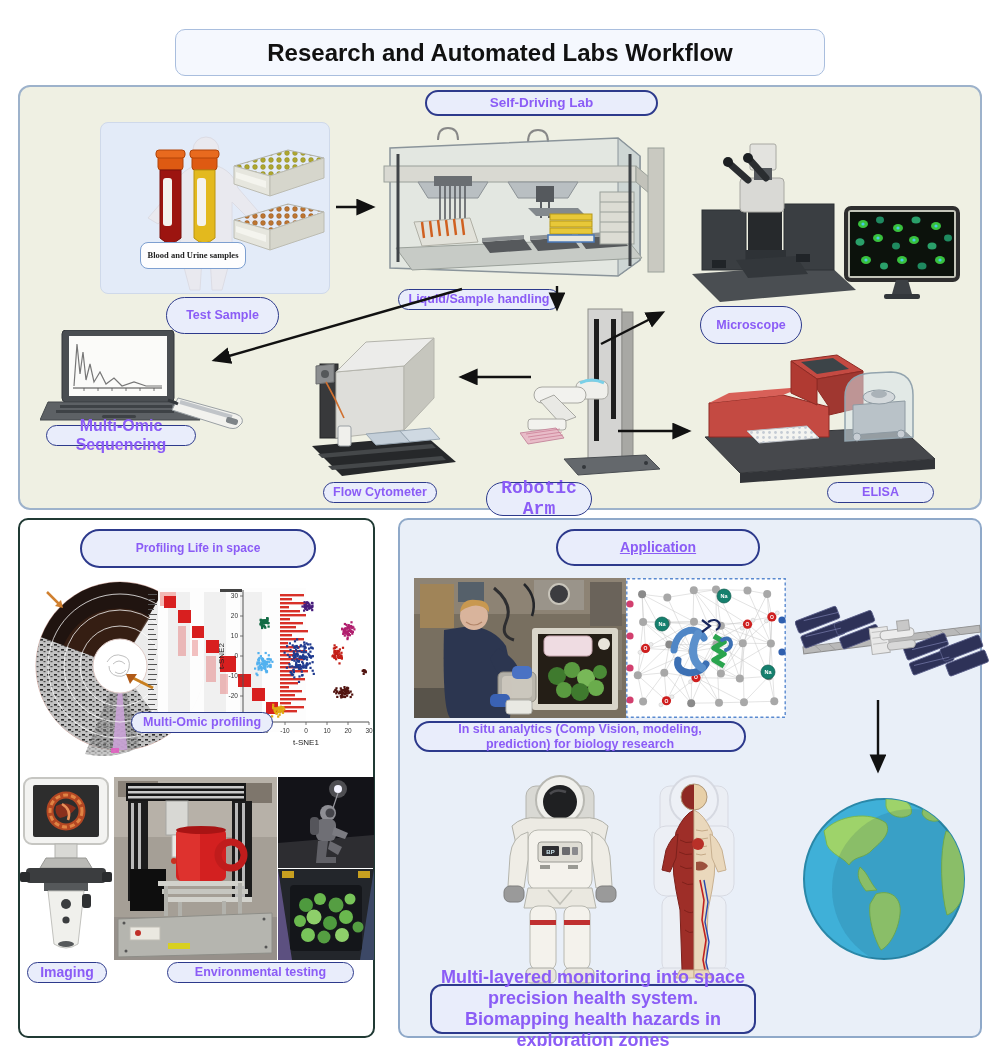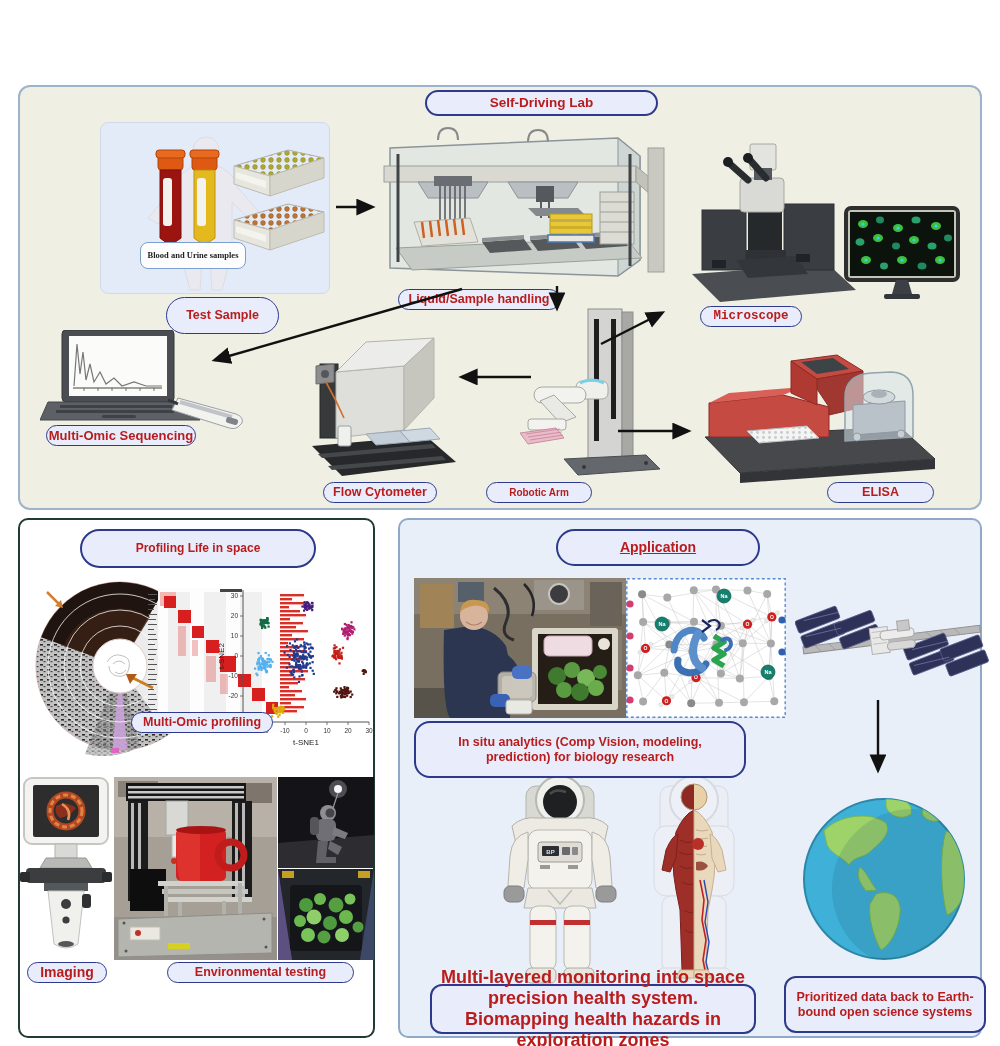--- a/index.html
+++ b/index.html
@@ -1,33 +1,34 @@
 <!DOCTYPE html>
 <html><head>
 <meta charset="utf-8">
 <style>
   html,body{margin:0;padding:0;background:#ffffff;}
   #canvas{position:relative;width:1000px;height:1046px;background:#ffffff;
     font-family:"Liberation Sans","DejaVu Sans",sans-serif;overflow:hidden;}
   .panel{position:absolute;box-sizing:border-box;}
   .pill{position:absolute;box-sizing:border-box;display:flex;align-items:center;justify-content:center;
     text-align:center;background:#e9edfb;border:1.6px solid #2d3a8c;border-radius:999px;
-    font-weight:bold;color:#b91c1c;line-height:1.18;}
+    font-weight:bold;color:#8b5cf6;line-height:1.18;}
   .pill.box{border-radius:12px;}
   .titlebox{position:absolute;box-sizing:border-box;display:flex;align-items:center;justify-content:center;
     background:#f5f8fe;border:1.6px solid #a9bede;border-radius:10px;font-weight:bold;color:#111;}
   .note{position:absolute;box-sizing:border-box;display:flex;align-items:center;justify-content:center;
     text-align:center;background:#fdfdfe;border:1.3px solid #7d9fd0;border-radius:8px;font-weight:bold;color:#222;line-height:1.15;font-family:Liberation Serif, serif;}
   svg{position:absolute;display:block;}
 </style>
 </head>
 <body>
 
 <div id="canvas">
 
+  <div class="titlebox" style="left:175px;top:29px;width:650px;height:47px;font-size:24px;">Research and Automated Labs Workflow</div>
 
   <div class="panel" style="left:18px;top:85px;width:964px;height:425px;background:#eff0e3;border:2px solid #9db2cb;border-radius:12px;"></div>
 
   <div class="pill" style="left:425px;top:90px;width:233px;height:26px;font-size:13.5px;border-width:2px;">Self-Driving Lab</div>
 
   <div class="panel" style="left:100px;top:122px;width:230px;height:172px;background:#e3ebf8;border:1px solid #cfd9ea;border-radius:8px;"></div>
 
   <svg style="left:100px;top:122px;z-index:2;" width="230" height="172" viewBox="0 0 230 172">
     <defs>
       <pattern id="rackGreen" patternUnits="userSpaceOnUse" width="8" height="7">
@@ -178,21 +179,21 @@
           <circle cx="190" cy="96" r="1.6" fill="#49c8e8"></circle>
         <circle cx="226" cy="98" r="1.6" fill="#49c8e8"></circle>
           <circle cx="214" cy="118" r="1.6" fill="#49c8e8"></circle>
         <circle cx="178" cy="118" r="1.6" fill="#49c8e8"></circle>
           <circle cx="252" cy="118" r="1.6" fill="#49c8e8"></circle>
       </g>
       <path d="M208,138 L220,138 L224,152 L204,152 Z" fill="#3c4044"></path>
       <rect x="196" y="152" width="36" height="5" rx="2" fill="#33373b"></rect>
     </g>
   </svg>
-  <div class="pill" style="left:700px;top:306px;width:102px;height:21px;font-size:12.5px;font-family:Liberation Mono, monospace;">Microscope</div>
+  <div class="pill" style="left:700px;top:306px;width:102px;height:38px;font-size:12.5px;">Microscope</div>
 
   <svg style="left:40px;top:330px;" width="210" height="100" viewBox="0 0 210 100">
     <rect x="22" y="0" width="112" height="72" rx="4" fill="#4a4e52" stroke="#33373b"></rect>
     <rect x="29" y="6" width="98" height="60" fill="#fbfbf9"></rect>
     <polyline points="34,56 37,14 40,44 43,22 46,50 50,34 54,52 60,42 66,54 74,48 82,56 94,52 106,56 122,56" fill="none" stroke="#777" stroke-width="1.2"></polyline>
     <line x1="33" y1="58" x2="122" y2="58" stroke="#444" stroke-width="1"></line>
     <g stroke="#555" stroke-width="0.8">
       <line x1="44" y1="58" x2="44" y2="61"></line>
         <line x1="58" y1="58" x2="58" y2="61"></line>
       <line x1="72" y1="58" x2="72" y2="61"></line>
@@ -204,21 +205,21 @@
     <g fill="#3e4246">
       <rect x="20" y="75" width="112" height="3"></rect>
         <rect x="16" y="80" width="118" height="3"></rect>
         <rect x="62" y="85" width="34" height="3" rx="1.5"></rect>
     </g>
     <path d="M138,68 L196,84 Q204,87 202,93 L198,97 Q194,100 186,97 L132,80 Z" fill="#f2f2ee" stroke="#9aa0a4"></path>
     <path d="M140,72 L192,87" stroke="#c0c4c8" stroke-width="4"></path>
     <rect x="186" y="88" width="12" height="6" rx="2" fill="#7e8488" transform="rotate(16 192 91)"></rect>
     <path d="M128,70 Q134,72 138,74" stroke="#33373b" stroke-width="3" fill="none"></path>
   </svg>
-  <div class="pill" style="left:46px;top:425px;width:150px;height:21px;font-size:13px;">Multi-Omic Sequencing</div>
+  <div class="pill" style="left:46px;top:425px;width:150px;height:21px;font-size:16px;">Multi-Omic Sequencing</div>
 
   <svg style="left:308px;top:326px;" width="155" height="160" viewBox="0 0 155 160">
     <path d="M4,120 L118,110 L148,136 L34,150 Z" fill="#26282a"></path>
     <path d="M10,128 L124,118 L128,122 L14,132 Z" fill="#45484a"></path>
     <path d="M20,140 L134,130 L138,134 L24,144 Z" fill="#45484a"></path>
     <rect x="12" y="38" width="18" height="74" fill="#38393b" stroke="#252628"></rect>
     <path d="M28,46 L96,40 L96,104 L28,112 Z" fill="#dededa" stroke="#b4b4ac"></path>
     <path d="M28,46 L58,16 L126,12 L96,40 Z" fill="#ececea" stroke="#b4b4ac"></path>
     <path d="M96,40 L126,12 L126,72 L96,104 Z" fill="#c6c6be" stroke="#b4b4ac"></path>
     <path d="M8,40 L26,38 L26,56 L8,58 Z" fill="#8c8e90" stroke="#6a6c6e"></path>
@@ -245,21 +246,21 @@
       <path d="M20,96 L40,118 L56,112 L34,90 Z" fill="#e9e9e5" stroke="#a8a8a2"></path>
       <rect x="8" y="114" width="38" height="11" rx="3" fill="#f2f2ee" stroke="#a8a8a2"></rect>
       <path d="M0,128 L36,123 L44,133 L8,139 Z" fill="#e8bcc8" stroke="#c88ca0"></path>
       <g stroke="#c87890" stroke-width="0.7">
         <line x1="6" y1="129" x2="40" y2="124"></line>
           <line x1="8" y1="132" x2="42" y2="127"></line>
           <line x1="10" y1="135" x2="43" y2="130"></line>
       </g>
     </g>
   </svg>
-  <div class="pill" style="left:486px;top:482px;width:106px;height:21px;font-size:10px;">Robotic Arm</div>
+  <div class="pill" style="left:486px;top:482px;width:106px;height:34px;font-size:18px;font-family:Liberation Mono, monospace;">Robotic Arm</div>
 
   <svg style="left:695px;top:345px;" width="250" height="140" viewBox="0 0 250 140">
     <defs>
       <pattern id="wellGrid" patternUnits="userSpaceOnUse" width="6" height="5">
         <circle cx="2.5" cy="2.5" r="1.4" fill="#c4cbd4"></circle>
       </pattern>
     </defs>
     <path d="M10,92 L205,82 L240,114 L45,128 Z" fill="#46484c" stroke="#333539"></path>
     <path d="M45,128 L240,114 L240,124 L45,138 Z" fill="#323438"></path>
     <path d="M14,58 L88,50 L134,62 L134,92 L14,92 Z" fill="#c44a42" stroke="#8e2a24"></path>
@@ -1265,21 +1266,21 @@
     <g transform="translate(78,72)">
       <path d="M-30,0 C-28,-20 -8,-26 0,-12" fill="none" stroke="#4f86c6" stroke-width="7" stroke-linecap="round"></path>
       <path d="M-26,10 C-30,24 -6,28 2,14" fill="none" stroke="#3c70b4" stroke-width="7" stroke-linecap="round"></path>
       <path d="M-6,-16 C-14,-2 -12,12 -2,18" fill="none" stroke="#5b90cc" stroke-width="8" stroke-linecap="round"></path>
       <path d="M-2,-30 L6,-24 L-2,-18 M4,-28 C14,-34 20,-24 12,-20" fill="none" stroke="#17255c" stroke-width="2.2"></path>
       <path d="M10,-14 L20,-8 L10,-2 L20,4 L10,10 L20,16" fill="none" stroke="#2aa44e" stroke-width="5.5" stroke-linejoin="round"></path>
       <path d="M18,-10 C28,-16 30,-2 22,0" fill="none" stroke="#3c70b4" stroke-width="4" stroke-linecap="round"></path>
     </g>
   </svg>
 
-  <div class="pill box" style="left:414px;top:721px;width:332px;height:57px;font-size:12.5px;padding:2px 14px;border-width:2px;border-radius:16px;z-index:3;">In situ analytics (Comp Vision, modeling, prediction) for biology research</div>
+  <div class="pill box" style="left:414px;top:721px;width:332px;height:31px;font-size:12.5px;padding:2px 14px;border-width:2px;border-radius:16px;z-index:3;">In situ analytics (Comp Vision, modeling, prediction) for biology research</div>
 
   <svg style="left:795px;top:590px;" width="195" height="105" viewBox="0 0 195 105">
     <g transform="rotate(-7 97 52)">
       <rect x="8" y="46" width="178" height="7" fill="#b9b9b9" stroke="#8e8e8e"></rect>
       <g stroke="#9a9a9a" stroke-width="0.8">
         <line x1="20" y1="46" x2="26" y2="53"></line>
           <line x1="34" y1="46" x2="40" y2="53"></line>
           <line x1="48" y1="46" x2="54" y2="53"></line>
         <line x1="132" y1="46" x2="138" y2="53"></line>
           <line x1="146" y1="46" x2="152" y2="53"></line>
@@ -1407,21 +1408,20 @@
       <path d="M88,6 C102,2 116,10 113,21 C104,28 90,23 88,13 Z" fill="#9ed36a" stroke="#7ab84e"></path>
       <path d="M26,38 C40,22 72,18 88,30 C94,40 82,50 75,56 C67,66 57,62 51,72 C45,64 34,62 29,52 Z" fill="#9ed36a" stroke="#7ab84e"></path>
       <path d="M62,74 C70,80 72,90 79,97 L68,98 C61,89 58,82 62,74 Z" fill="#9ed36a" stroke="#7ab84e"></path>
       <path d="M78,101 C93,96 104,105 102,121 C100,139 91,153 83,157 C76,146 70,124 72,111 Z" fill="#9ed36a" stroke="#7ab84e"></path>
       <path d="M148,38 C163,43 172,60 170,82 C168,102 160,118 149,122 C143,101 141,60 148,38 Z" fill="#9ed36a" stroke="#7ab84e"></path>
       <path d="M126,14 C136,12 146,18 144,26 C136,31 126,27 124,20 Z" fill="#9ed36a" stroke="#7ab84e"></path>
       <circle cx="114" cy="96" r="80" fill="rgba(18,62,92,0.14)"></circle>
     </g>
   </svg>
 
-  <div class="pill box" style="left:784px;top:976px;width:202px;height:57px;font-size:12.5px;padding:2px 10px;border-width:2px;border-radius:12px;">Prioritized data back to Earth-bound open science systems</div>
 
   <svg style="left:0;top:0;z-index:6;pointer-events:none;" width="1000" height="1046" viewBox="0 0 1000 1046">
     <defs>
       <marker id="ah" markerWidth="9" markerHeight="8" refX="6.5" refY="3.5" orient="auto">
         <path d="M0,0 L8,3.5 L0,7 Z" fill="#111"></path>
       </marker>
     </defs>
     <g stroke="#111" stroke-width="2.4" fill="none">
       <line x1="336" y1="207" x2="372" y2="207" marker-end="url(#ah)"></line>
       <line x1="462" y1="289" x2="215" y2="360" marker-end="url(#ah)"></line>

